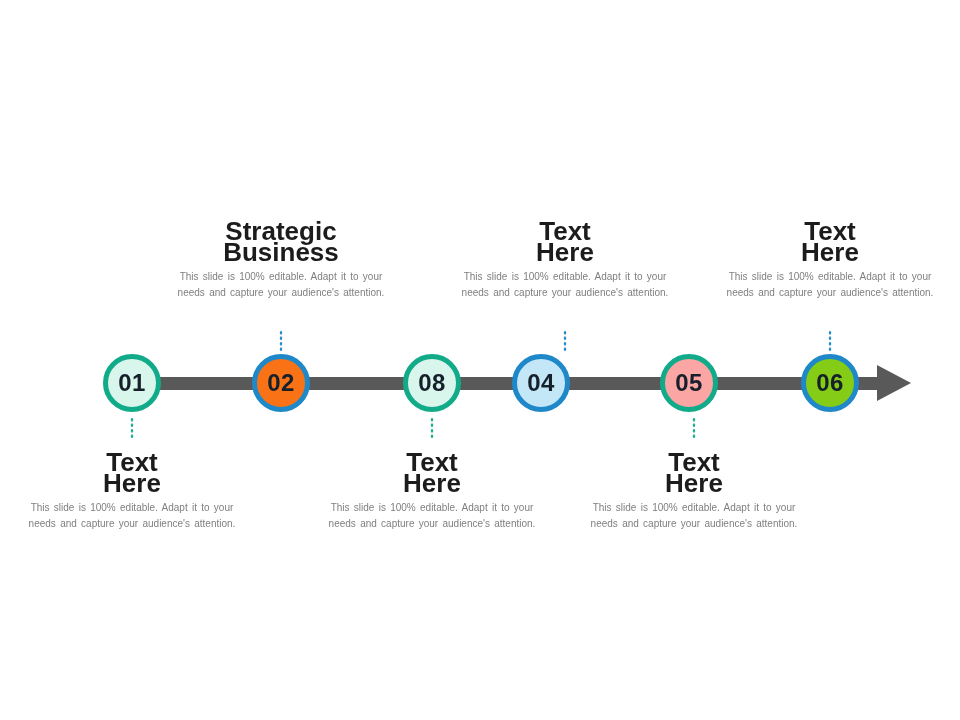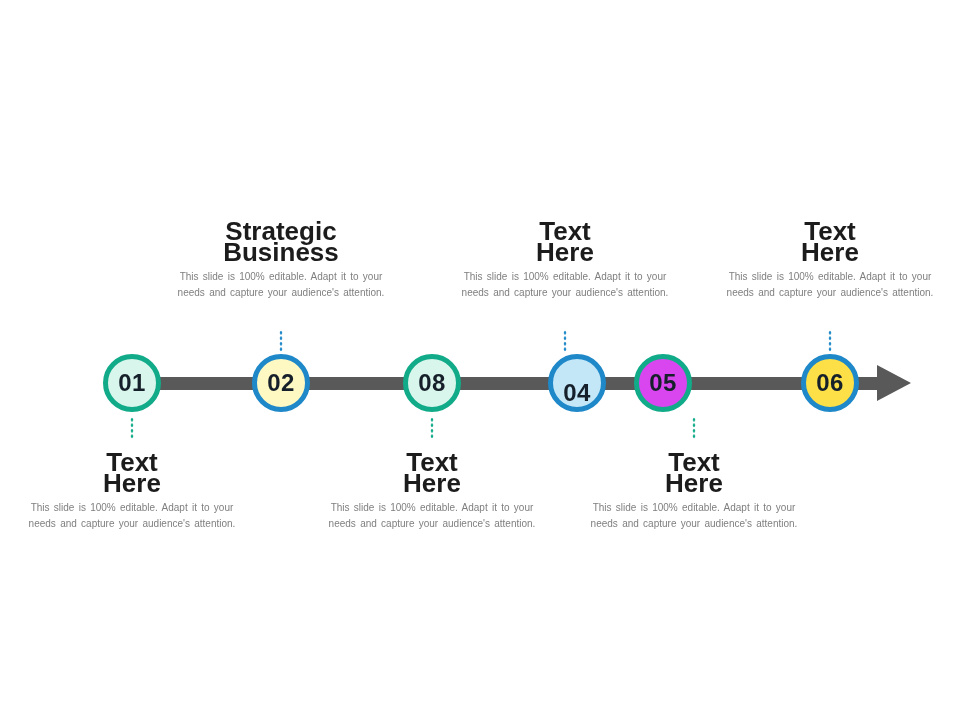--- a/index.html
+++ b/index.html
@@ -66,21 +66,21 @@
     </div>
     <div class="textblock" style="left: 17px; top: 452px;">
       <div class="heading-line">Text</div>
       <div class="heading-line">Here</div>
       <p class="block-body">This slide is 100% editable. Adapt it to your needs and capture your audience's attention.</p>
     </div>
   </div>
 
   <div class="milestone">
     <div class="dots" style="left: 278px; top: 330px; background-image: radial-gradient(circle, rgb(30, 136, 201) 1.4px, transparent 1.6px);"></div>
-    <div class="circle" style="left: 252px; border-color: rgb(30, 136, 201); background: #fef9c3;">
+    <div class="circle" style="left: 252px; border-color: rgb(30, 136, 201); background: #f97316;">
       <span class="num">02</span>
     </div>
     <div class="textblock" style="left: 166px; top: 221px;">
       <div class="heading-line">Strategic Business</div>
       <p class="block-body">This slide is 100% editable. Adapt it to your needs and capture your audience's attention.</p>
     </div>
   </div>
 
   <div class="milestone">
     <div class="dots" style="left: 429px; top: 417px; background-image: radial-gradient(circle, rgb(18, 171, 137) 1.4px, transparent 1.6px);"></div>
@@ -89,45 +89,45 @@
     </div>
     <div class="textblock" style="left: 317px; top: 452px;">
       <div class="heading-line">Text</div>
       <div class="heading-line">Here</div>
       <p class="block-body">This slide is 100% editable. Adapt it to your needs and capture your audience's attention.</p>
     </div>
   </div>
 
   <div class="milestone">
     <div class="dots" style="left: 562px; top: 330px; background-image: radial-gradient(circle, rgb(30, 136, 201) 1.4px, transparent 1.6px);"></div>
-    <div class="circle" style="left: 548px; border-color: rgb(30, 136, 201); background: rgb(196, 231, 248); align-items: flex-end;">
+    <div class="circle" style="left: 512px; border-color: rgb(30, 136, 201); background: rgb(196, 231, 248);">
       <span class="num">04</span>
     </div>
     <div class="textblock" style="left: 450px; top: 221px;">
       <div class="heading-line">Text</div>
       <div class="heading-line">Here</div>
       <p class="block-body">This slide is 100% editable. Adapt it to your needs and capture your audience's attention.</p>
     </div>
   </div>
 
   <div class="milestone">
     <div class="dots" style="left: 691px; top: 417px; background-image: radial-gradient(circle, rgb(18, 171, 137) 1.4px, transparent 1.6px);"></div>
-    <div class="circle" style="left: 634px; border-color: rgb(18, 171, 137); background: #d946ef;">
+    <div class="circle" style="left: 660px; border-color: rgb(18, 171, 137); background: #fca5a5;">
       <span class="num">05</span>
     </div>
     <div class="textblock" style="left: 579px; top: 452px;">
       <div class="heading-line">Text</div>
       <div class="heading-line">Here</div>
       <p class="block-body">This slide is 100% editable. Adapt it to your needs and capture your audience's attention.</p>
     </div>
   </div>
 
   <div class="milestone">
     <div class="dots" style="left: 827px; top: 330px; background-image: radial-gradient(circle, rgb(30, 136, 201) 1.4px, transparent 1.6px);"></div>
-    <div class="circle" style="left: 801px; border-color: rgb(30, 136, 201); background: #fde047;">
+    <div class="circle" style="left: 801px; border-color: rgb(30, 136, 201); background: #84cc16;">
       <span class="num">06</span>
     </div>
     <div class="textblock" style="left: 715px; top: 221px;">
       <div class="heading-line">Text</div>
       <div class="heading-line">Here</div>
       <p class="block-body">This slide is 100% editable. Adapt it to your needs and capture your audience's attention.</p>
     </div>
   </div>
 </div>
 </div>

